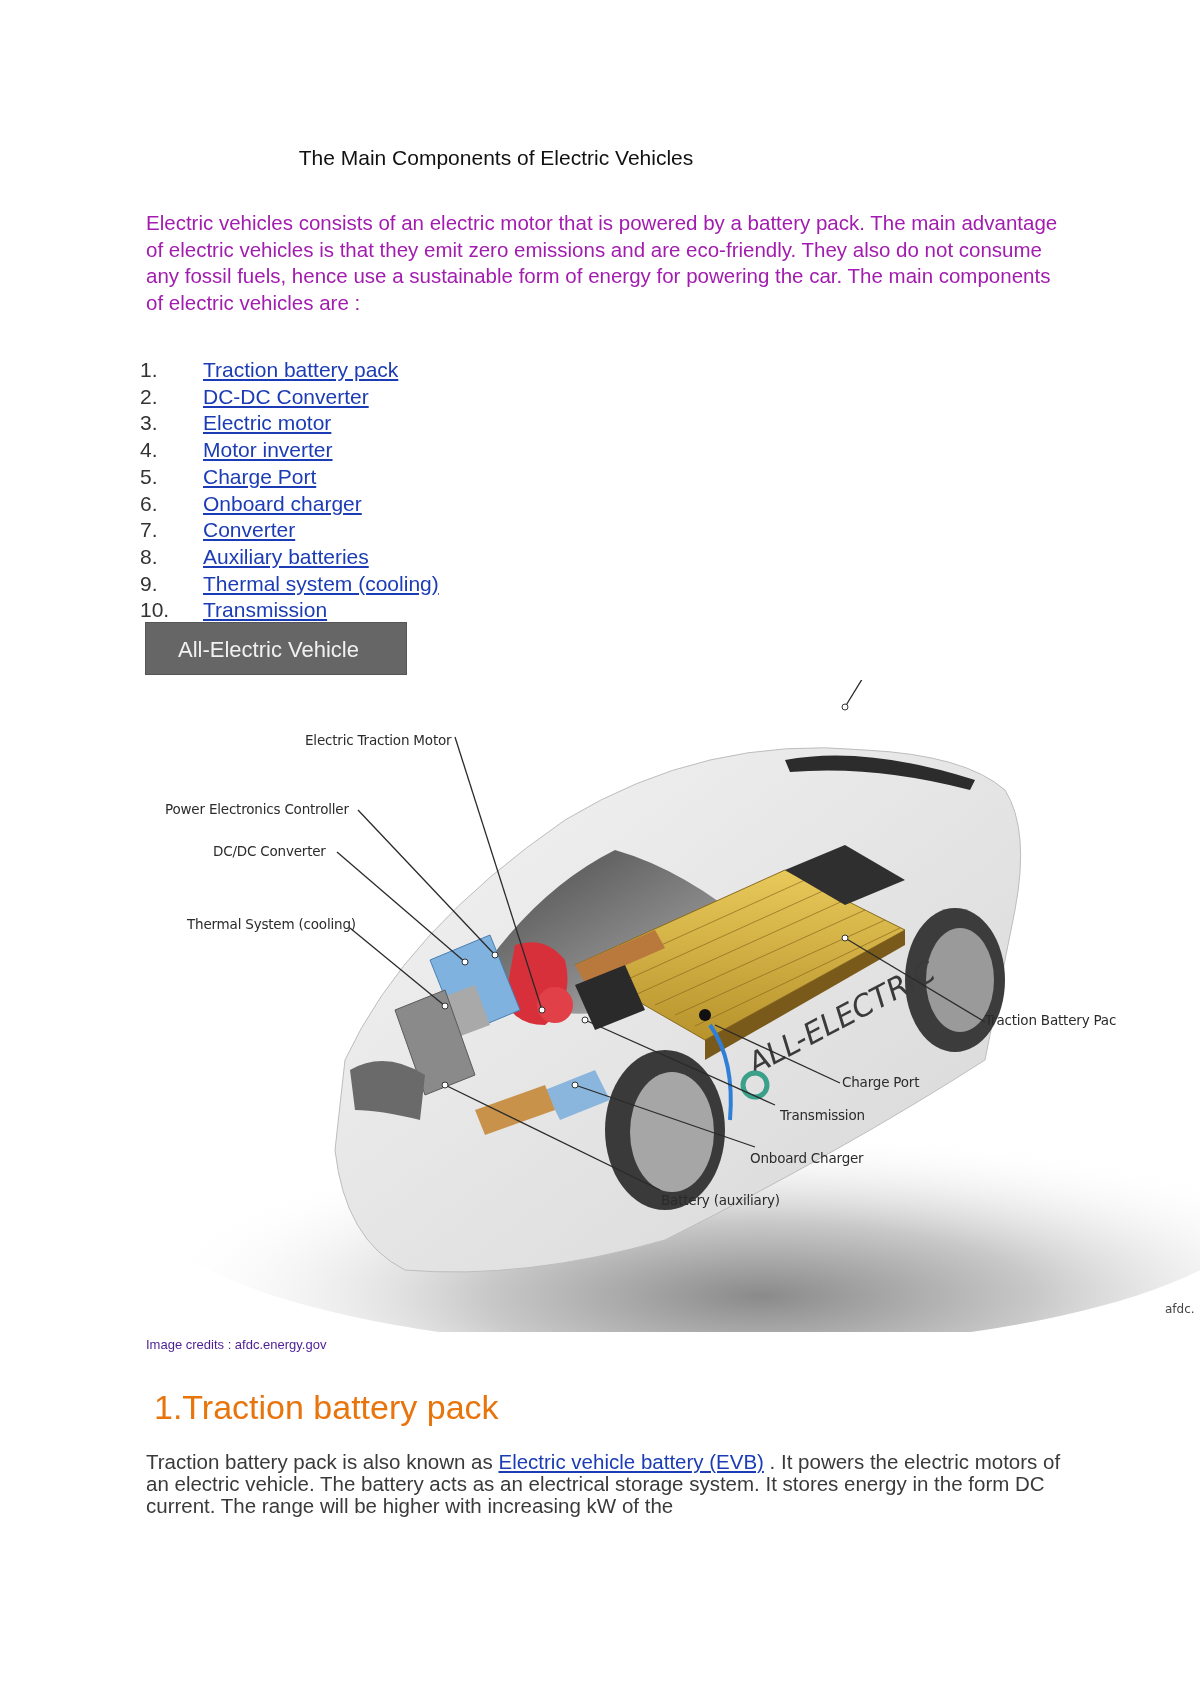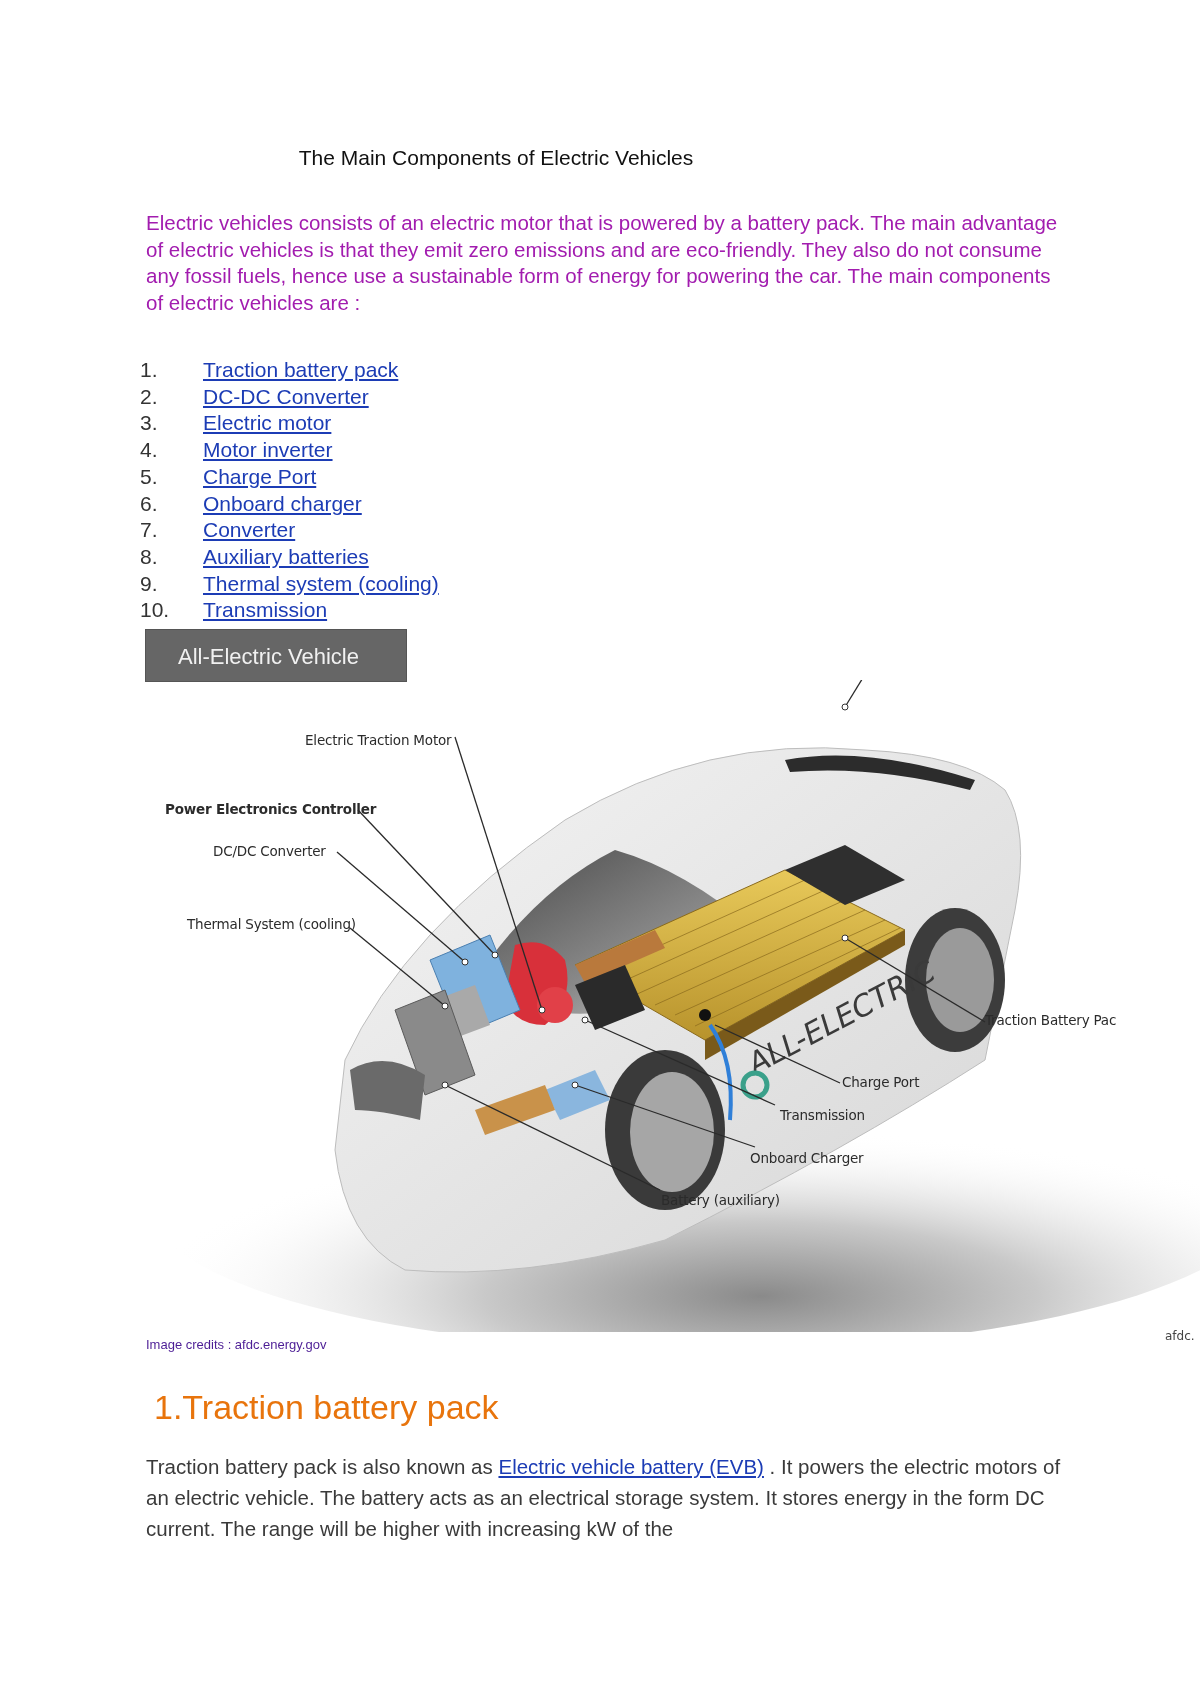--- a/index.html
+++ b/index.html
@@ -9,30 +9,30 @@
                 font-size: 21px; color: #111111; }
   .intro { position: absolute; top: 210px; left: 146px; width: 920px; font-size: 20.5px;
            line-height: 26.5px; color: #a21caf; margin: 0; }
   .toc { position: absolute; top: 357px; left: 140px; margin: 0; padding: 0; list-style: none;
          font-size: 21px; line-height: 26.7px; }
   .toc li { display: flex; }
   .toc .num { width: 36px; color: #333; }
   .toc a { color: #1c3cb5; text-decoration: underline; text-underline-offset: 2px; margin-left: 27px; }
   .ev-badge { position: absolute; top: 622px; left: 145px; width: 262px; height: 53px;
               background: #666666; color: #f1f1f1; font-size: 22px; line-height: 53px;
-              padding-left: 32px; box-sizing: border-box; border: 1px solid #555; margin-top: 7px; }
+              padding-left: 32px; box-sizing: border-box; border: 1px solid #555; }
   .diagram { position: absolute; top: 680px; left: 145px; width: 1055px; height: 652px; }
   .diagram svg { position: absolute; left: 0; top: 0; }
   .callout { position: absolute; font-family: "DejaVu Sans", sans-serif; font-size: 13.5px;
              color: #2b2b2b; white-space: nowrap; letter-spacing: -0.2px; }
   .credit-mark { position: absolute; font-family: "DejaVu Sans", sans-serif; font-size: 12px; color: #444; }
   .img-credit { position: absolute; top: 1337px; left: 146px; font-size: 13px; color: #4c1d95; }
   .section-heading { position: absolute; top: 1380px; left: 146px; font-size: 34px; color: #e8740c; margin: 8px; font-weight: normal; }
   .section-body { position: absolute; top: 1451px; left: 146px; width: 920px; font-size: 20.5px;
-                  line-height: 31px; color: #3a3a3a; margin: 0; }
+                  line-height: 22px; color: #3a3a3a; margin: 0; }
   .section-body a { color: #1c3cb5; text-decoration: underline; }
 </style>
 </head>
 <body>
 
 <div class="page-title">The Main Components of Electric Vehicles</div>
 
 <p class="intro">Electric vehicles consists of an electric motor that is powered by a battery pack. The main advantage of electric vehicles is that they emit zero emissions and are eco-friendly. They also do not consume any fossil fuels, hence use a sustainable form of energy for powering the car. The main components of electric vehicles are :</p>
 
 <ol class="toc">
@@ -170,28 +170,28 @@
       <circle cx="320" cy="282" r="3"></circle>
         <circle cx="300" cy="326" r="3"></circle>
         <circle cx="700" cy="258" r="3"></circle>
       <circle cx="440" cy="340" r="3"></circle>
         <circle cx="430" cy="405" r="3"></circle>
         <circle cx="300" cy="405" r="3"></circle>
     </g>
   </svg>
 
   <span class="callout" style="left:160px; top:52px;">Electric Traction Motor</span>
-  <span class="callout" style="left:20px; top:121px;font-weight:bold;">Power Electronics Controller</span>
+  <span class="callout" style="left:20px; top:121px;">Power Electronics Controller</span>
   <span class="callout" style="left:68px; top:163px;">DC/DC Converter</span>
   <span class="callout" style="left:42px; top:236px;">Thermal System (cooling)</span>
   <span class="callout" style="left:840px; top:332px;">Traction Battery Pac</span>
   <span class="callout" style="left:697px; top:394px;">Charge Port</span>
   <span class="callout" style="left:635px; top:427px;">Transmission</span>
   <span class="callout" style="left:605px; top:470px;">Onboard Charger</span>
   <span class="callout" style="left:516px; top:512px;">Battery (auxiliary)</span>
-  <span class="credit-mark" style="left:1020px; top:622px;margin-top:27px;">afdc.</span>
+  <span class="credit-mark" style="left:1020px; top:622px;">afdc.</span>
 </div>
 
 <div class="img-credit">Image credits : afdc.energy.gov</div>
 
 <h2 class="section-heading">1.Traction battery pack</h2>
 
 <p class="section-body"><span>Traction battery pack is also known as </span><a>Electric vehicle battery (EVB)</a><span> . It powers the electric motors of an electric vehicle. The battery acts as an electrical storage system. It stores energy in the form DC current. The range will be higher with increasing kW of the</span></p>
 
 </body></html>

